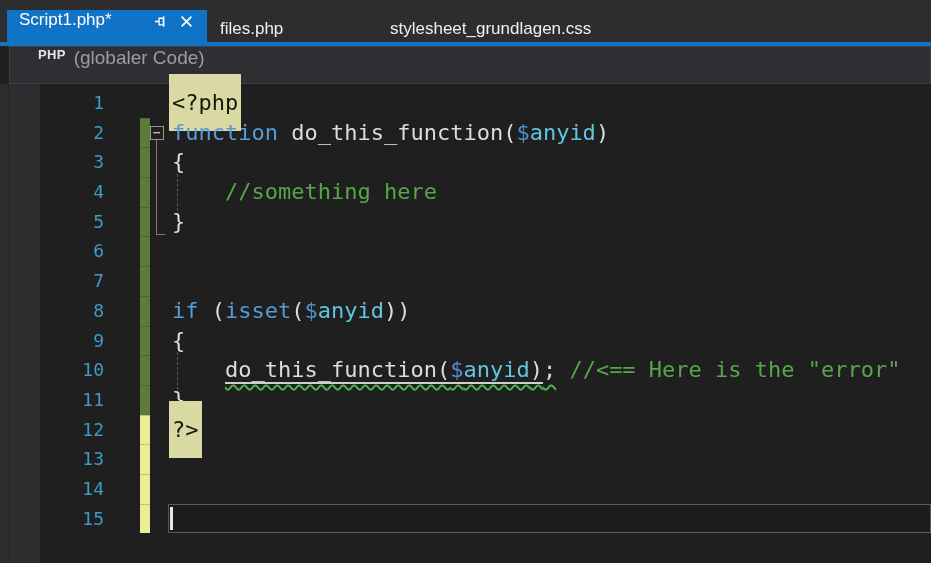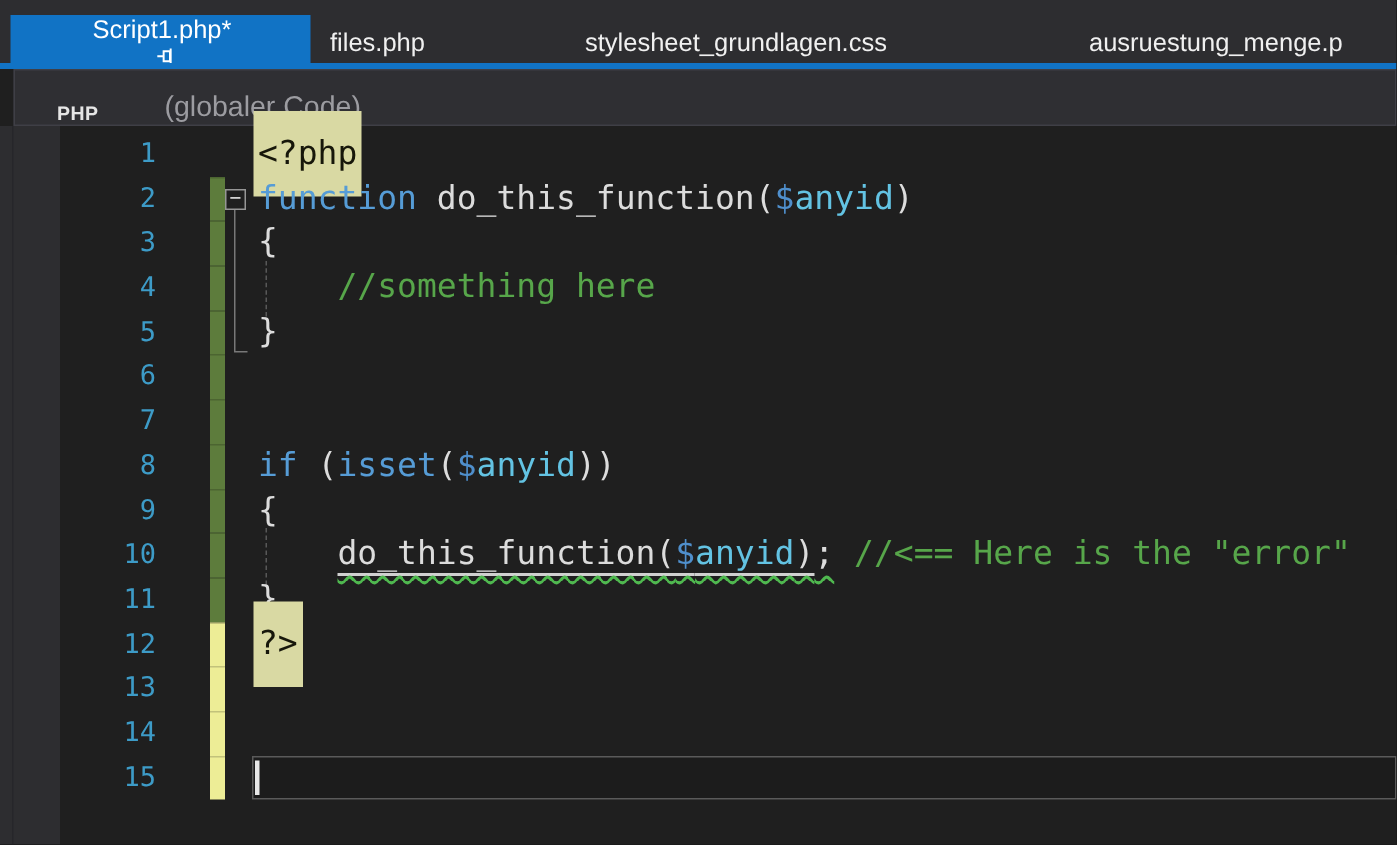--- a/index.html
+++ b/index.html
@@ -7,32 +7,32 @@
   #screen{
     position:relative; width:931px; height:563px; overflow:hidden;
     background:var(--editor_bg,#1F1F1F);
   }
   
   .tabbar{ position:absolute; left:0; top:0; width:931px; height:46px;
     background:var(--window_bg,#2D2D30); }
   .tab-accent-line{ position:absolute; left:0; bottom:0; width:100%; height:4px;
     background:var(--accent,#1173C5); }
   .tab-active{ position:absolute; left:7px; top:10px; width:200px; height:36px;
-    background:var(--accent,#1173C5); display:flex; align-items:center;
-    padding:0 10px 0 12px; color:#fff;flex-direction:column; }
+    background:var(--accent,#1173C5); display:flex; 
+    padding:0 10px 0 12px; color:#fff; }
   .tab-active .lbl{ font-size:17px; flex:1 1 auto; white-space:nowrap; }
   .tab-ico{ width:22px; height:22px; display:flex; align-items:center;
     justify-content:center; margin-left:4px; cursor:default; }
   .tab-inactive{ position:absolute; top:0; height:58px; display:flex;
     align-items:center; color:#F0F0F0; font-size:17px; white-space:nowrap; }
   #tab-files{ left:220px; } #tab-stylesheet{ left:390px; } #tab-ausruestung{ left:726px; }
   
   .navbar{ position:absolute; left:9px; top:46px; right:0; height:38px;
     background:var(--navbar_bg,#2F2F33); border:1px solid #3F3F46;
-    display:flex; align-items:flex-end; padding-left:28px;gap:36px; }
+    display:flex; align-items:flex-start; padding-left:28px; }
   .nav-lang{ font-size:13px; font-weight:bold; color:#E6E6E6; letter-spacing:.3px;
     margin-right:8px; }
   .nav-scope{ font-size:19px; color:#9C9CA1; }
   
   .editor{ position:absolute; left:0; top:84px; right:0; bottom:0;
     background:var(--editor_bg,#1F1F1F); }
   .margin-strip{ position:absolute; left:0; top:0; bottom:0; width:40px;
     background:var(--window_bg,#2D2D30); }
   .margin-strip-line{ position:absolute; left:8px; top:0; bottom:0; width:1px;
     background:#26262A; }
@@ -95,23 +95,20 @@
           <path d="M1.5 1.5 L10.5 10.5 M10.5 1.5 L1.5 10.5" stroke="#FFFFFF" stroke-width="1.6" fill="none"></path>
         </svg>
       </span>
     </div>
     <div class="tab-inactive" id="tab-files">
       <span>files.php</span>
     </div>
     <div class="tab-inactive" id="tab-stylesheet">
       <span>stylesheet_grundlagen.css</span>
     </div>
-    <div class="tab-inactive" id="tab-ausruestung">
-      <span>ausruestung_menge.p</span>
-    </div>
     <div class="tab-accent-line"></div>
   </div>
 
   <div class="navbar">
     <span class="nav-lang">PHP</span>
     <span class="nav-scope">(globaler Code)</span>
   </div>
 
   <div class="editor">
     <div class="margin-strip"></div>

